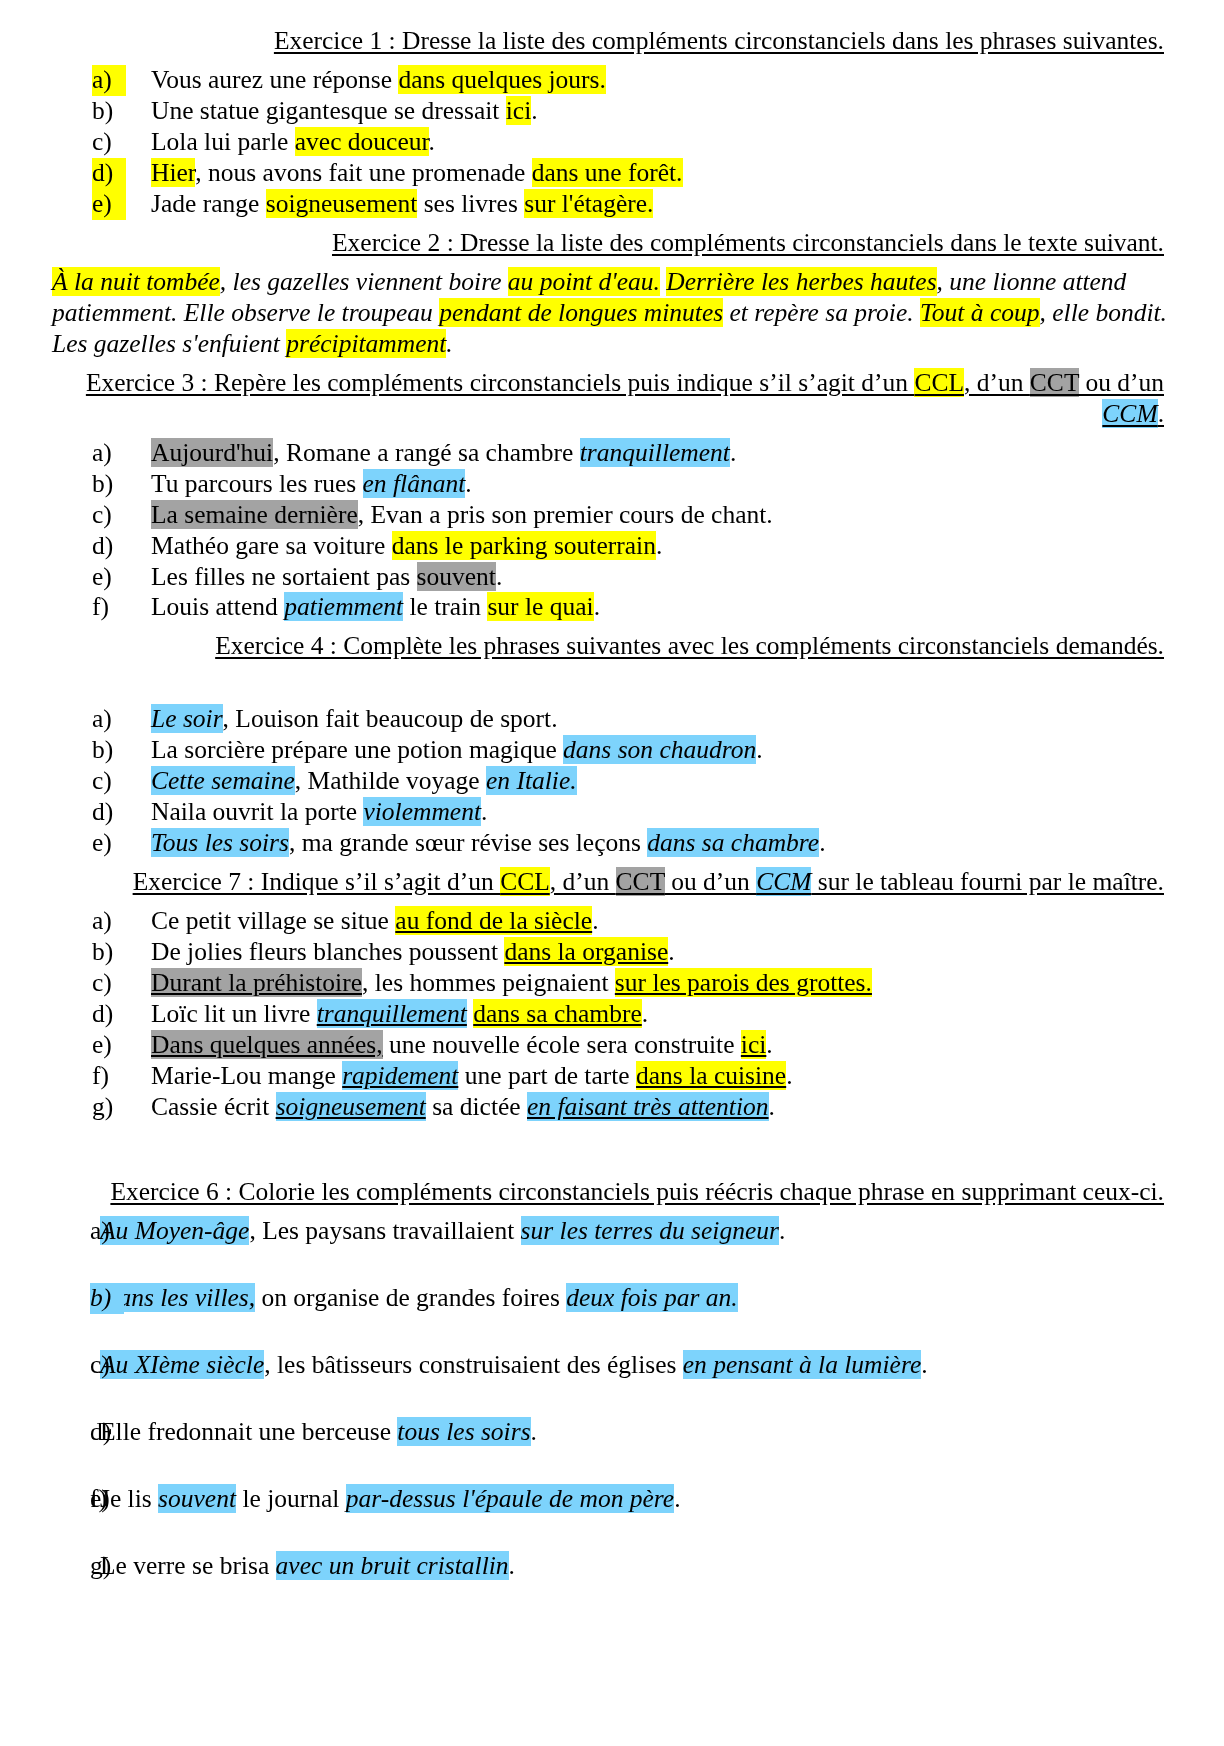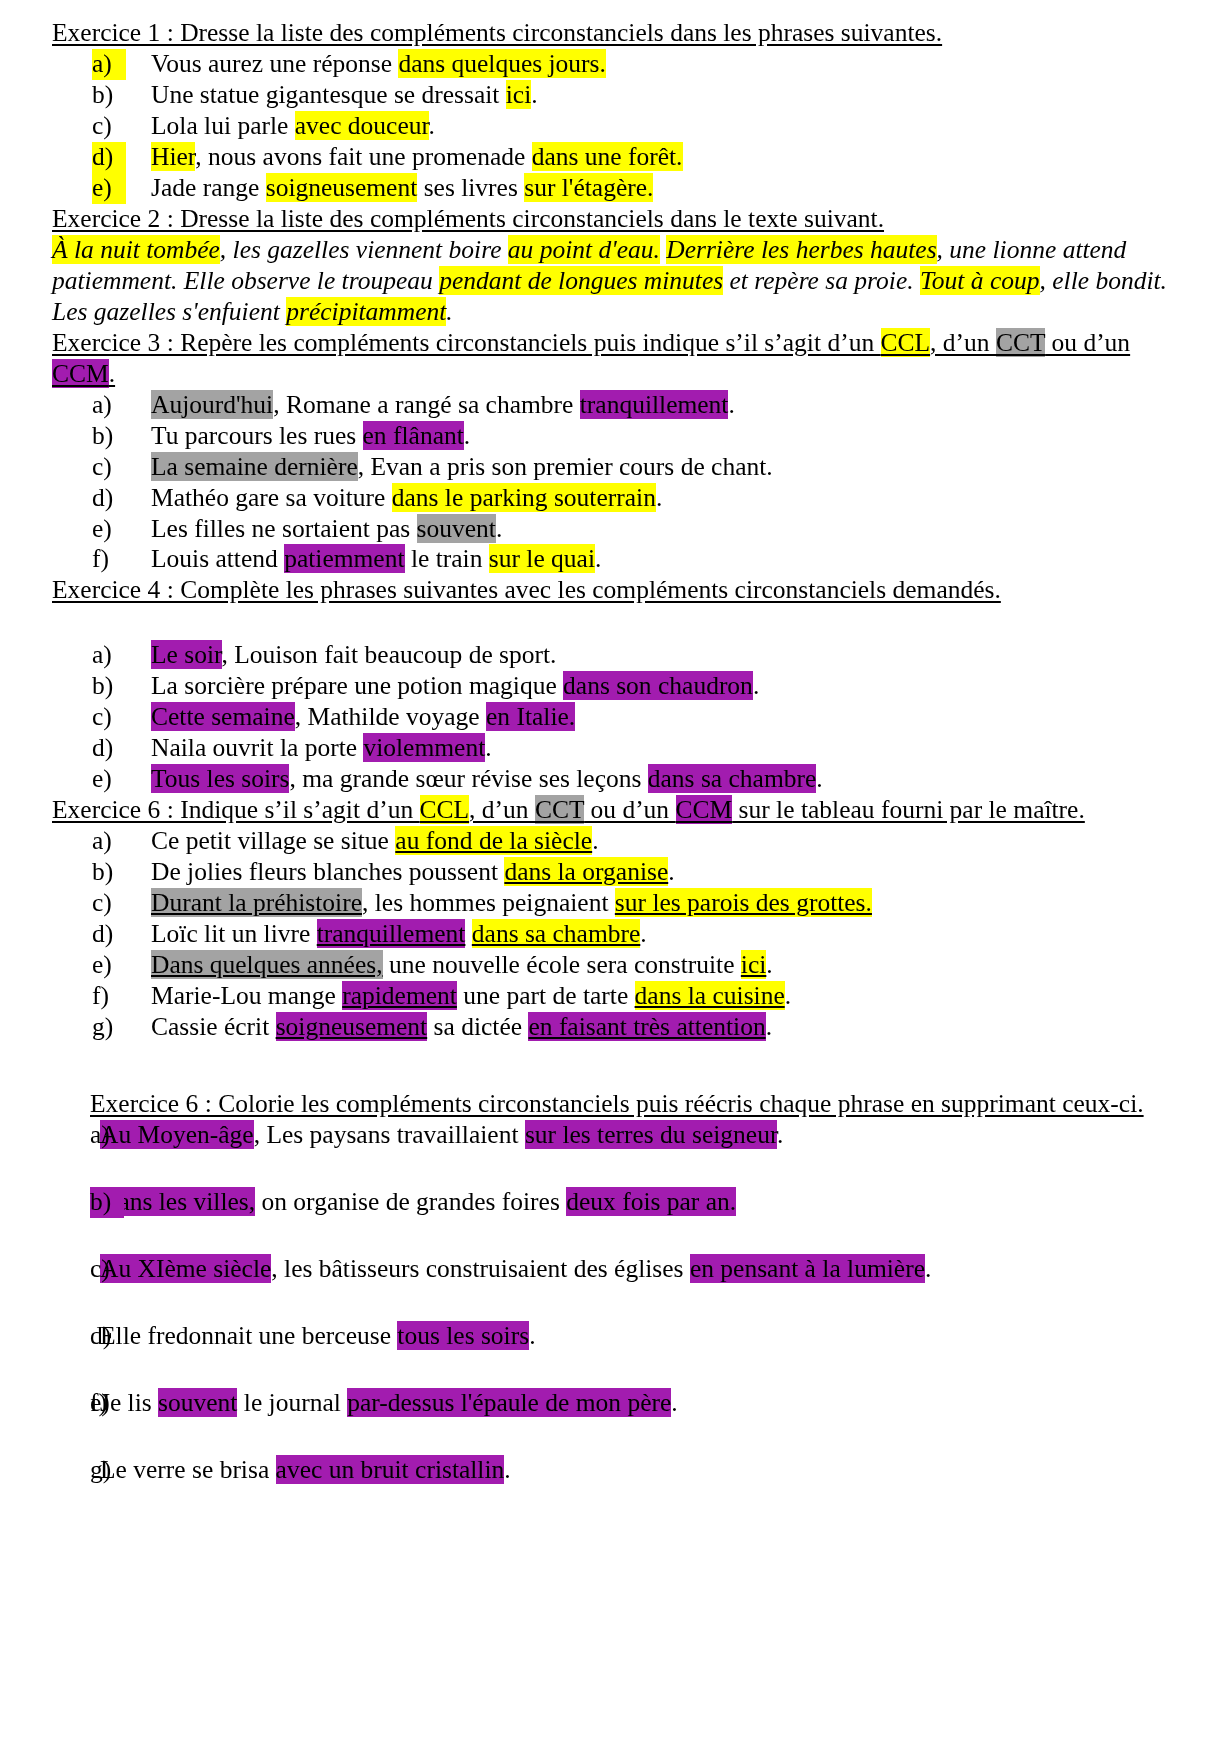--- a/index.html
+++ b/index.html
@@ -17,22 +17,23 @@
   #sheet {
     padding: 18px 52px 10px 52px;
     box-sizing: border-box;
     width: 1224px;
   }
   .ex-head {
     font-size: 25.5px;
     line-height: 1.215;
     text-decoration: underline;
     text-underline-offset: 3px;
-    margin: 0;
+    margin: 8px;
     padding: 0;
+    text-align: right;
   }
   .para {
     font-size: 25.5px;
     line-height: 1.215;
     margin: 0;
     padding: 0;
     font-style: italic;
   }
   ol.items {
     list-style: none;
@@ -56,21 +57,21 @@
     display: inline-block;
     margin-left: 59px;
   }
   ol.items.ex6 > li { padding-left: 0; }
   ol.items.ex6 > li .marker { left: 38px; }
   ol.items.ex6 > li .body { margin-left: 48px; }
   ol.items.ex6 > li { margin-bottom: 36px; }
 
   .hl-y { background-color: #ffff00; }
   .hl-c { background-color: #a3a3a3; }
-  .hl-g { background-color: #a21caf; }
+  .hl-g { background-color: #7dd3fc; font-style: italic; }
   .u { text-decoration: underline; text-underline-offset: 2px; }
   .spacer-md { height: 34px; }
   .spacer-lg { height: 46px; }
 </style>
 </head>
 <body>
 
 <div id="sheet">
 
   <div>
@@ -107,21 +108,21 @@
     <ol class="items">
         <li><span class="marker">a)</span><span class="body"><span class="hl-g">Le soir</span><span>, Louison fait beaucoup de sport.</span></span></li>
         <li><span class="marker">b)</span><span class="body"><span>La sorcière prépare une potion magique </span><span class="hl-g">dans son chaudron</span><span>.</span></span></li>
         <li><span class="marker">c)</span><span class="body"><span class="hl-g">Cette semaine</span><span>, Mathilde voyage </span><span class="hl-g">en Italie.</span></span></li>
         <li><span class="marker">d)</span><span class="body"><span>Naila ouvrit la porte </span><span class="hl-g">violemment</span><span>.</span></span></li>
         <li><span class="marker">e)</span><span class="body"><span class="hl-g">Tous les soirs</span><span>, ma grande sœur révise ses leçons </span><span class="hl-g">dans sa chambre</span><span>.</span></span></li>
       </ol>
   </div>
 
   <div>
-    <div class="ex-head"><span>Exercice 6 : Indique s’il s’agit d’un </span><span class="hl-y">CCL</span><span>, d’un </span><span class="hl-c">CCT</span><span> ou d’un </span><span class="hl-g">CCM</span><span> sur le tableau fourni par le maître.</span></div>
+    <div class="ex-head"><span>Exercice 7 : Indique s’il s’agit d’un </span><span class="hl-y">CCL</span><span>, d’un </span><span class="hl-c">CCT</span><span> ou d’un </span><span class="hl-g">CCM</span><span> sur le tableau fourni par le maître.</span></div>
     <ol class="items">
         <li><span class="marker">a)</span><span class="body"><span>Ce petit village se situe </span><span class="hl-y u">au fond de la siècle</span><span>.</span></span></li>
         <li><span class="marker">b)</span><span class="body"><span>De jolies fleurs blanches poussent </span><span class="hl-y u">dans la organise</span><span>.</span></span></li>
         <li><span class="marker">c)</span><span class="body"><span class="hl-c u">Durant la préhistoire</span><span>, les hommes peignaient </span><span class="hl-y u">sur les parois des grottes.</span></span></li>
         <li><span class="marker">d)</span><span class="body"><span>Loïc lit un livre </span><span class="hl-g u">tranquillement</span><span> </span><span class="hl-y u">dans sa chambre</span><span>.</span></span></li>
         <li><span class="marker">e)</span><span class="body"><span class="hl-c u">Dans quelques années,</span><span> une nouvelle école sera construite </span><span class="hl-y u">ici</span><span>.</span></span></li>
         <li><span class="marker">f)</span><span class="body"><span>Marie-Lou mange </span><span class="hl-g u">rapidement</span><span> une part de tarte </span><span class="hl-y u">dans la cuisine</span><span>.</span></span></li>
         <li><span class="marker">g)</span><span class="body"><span>Cassie écrit </span><span class="hl-g u">soigneusement</span><span> sa dictée </span><span class="hl-g u">en faisant très attention</span><span>.</span></span></li>
       </ol>
   </div>

